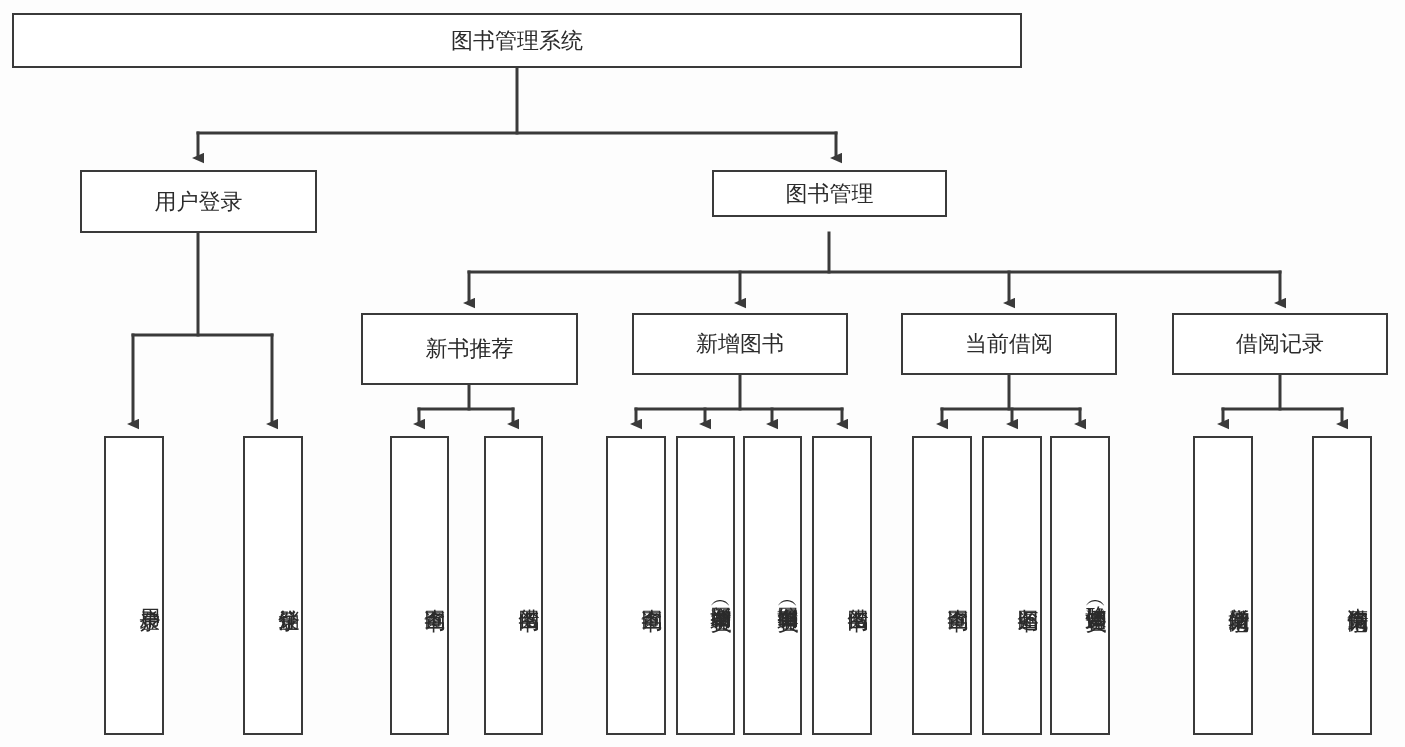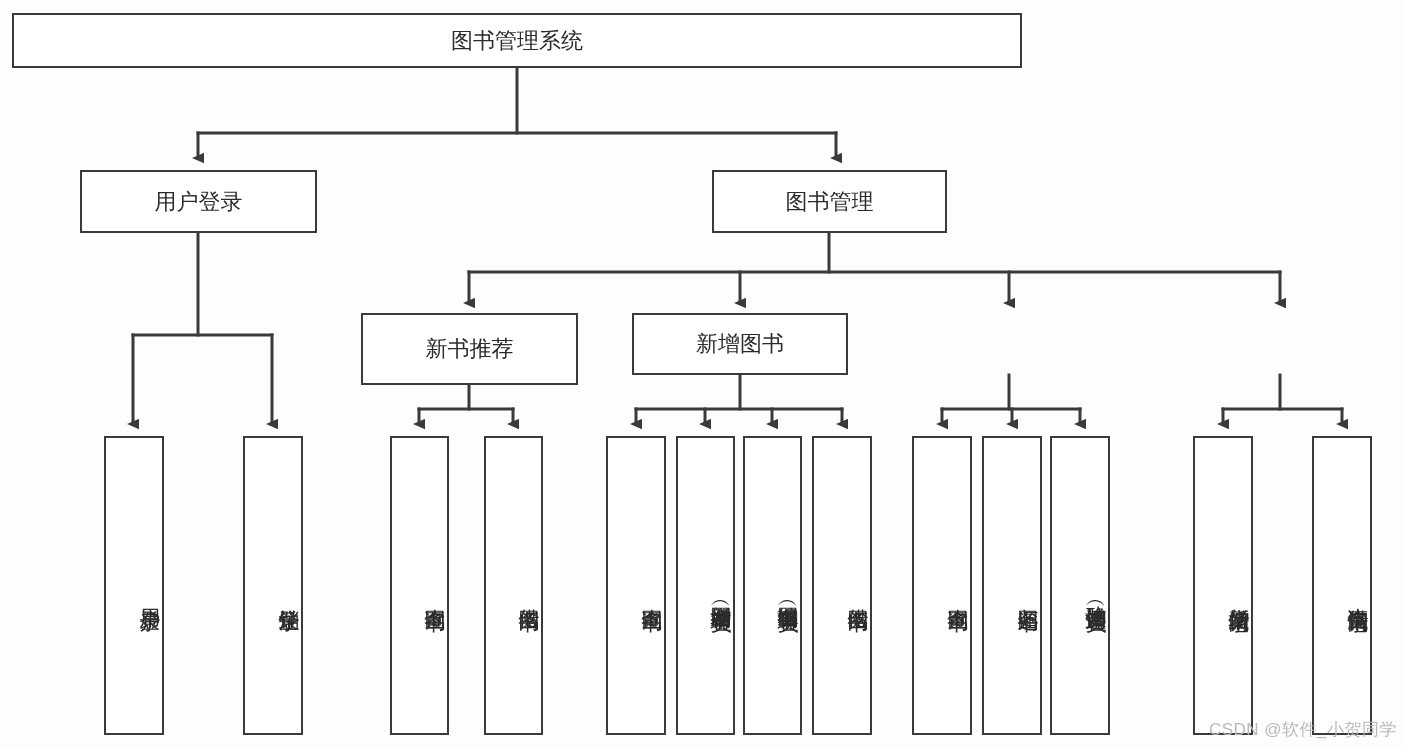--- a/index.html
+++ b/index.html
@@ -114,38 +114,39 @@
       <path d="M1280,375 L1280,409"></path>
       <path d="M1223,409 L1342,409"></path>
       <path d="M1223,409 L1223,424" marker-end="url(#arrow)"></path>
       <path d="M1342,409 L1342,424" marker-end="url(#arrow)"></path>
     </g>
   </svg>
 
   <div class="node root" style="left:12px; top:13px; width:1010px; height:55px;">图书管理系统</div>
 
   <div class="node h" style="left:80px; top:170px; width:237px; height:63px;">用户登录</div>
-  <div class="node h" style="left:712px; top:170px; width:235px; height:63px;">图书管理</div>
+  <div class="node h" style="left:712px; top:170px; width:235px; height:47px;">图书管理</div>
 
   <div class="node h" style="left:361px; top:313px; width:217px; height:72px;">新书推荐</div>
   <div class="node h" style="left:632px; top:313px; width:216px; height:62px;">新增图书</div>
+  <div class="node h" style="left:901px; top:313px; width:216px; height:62px;">当前借阅</div>
+  <div class="node h" style="left:1172px; top:313px; width:216px; height:62px;">借阅记录</div>
 
   <div class="node v" style="left:104px; top:436px; width:60px; height:299px;">用户登录</div>
   <div class="node v" style="left:243px; top:436px; width:60px; height:299px;">注销登录</div>
 
   <div class="node v" style="left:390px; top:436px; width:59px; height:299px;">查询图书</div>
   <div class="node v" style="left:484px; top:436px; width:59px; height:299px;">借阅图书</div>
 
   <div class="node v" style="left:606px; top:436px; width:60px; height:299px;">查询图书</div>
   <div class="node v" style="left:676px; top:436px; width:59px; height:299px;">新增图书（管理员）</div>
   <div class="node v" style="left:743px; top:436px; width:59px; height:299px;">编辑图书（管理员）</div>
   <div class="node v" style="left:812px; top:436px; width:60px; height:299px;">借阅图书</div>
 
   <div class="node v" style="left:912px; top:436px; width:60px; height:299px;">查询图书</div>
   <div class="node v" style="left:982px; top:436px; width:60px; height:299px;">归还图书</div>
   <div class="node v" style="left:1050px; top:436px; width:60px; height:299px;">确认归还（管理员）</div>
 
   <div class="node v" style="left:1193px; top:436px; width:60px; height:299px;">新增借阅记录</div>
   <div class="node v" style="left:1312px; top:436px; width:60px; height:299px;">查询借阅记录</div>
 
-  <div class="watermark">CSDN @软件_小贺同学</div>
 
 </div>
 
 </body></html>

